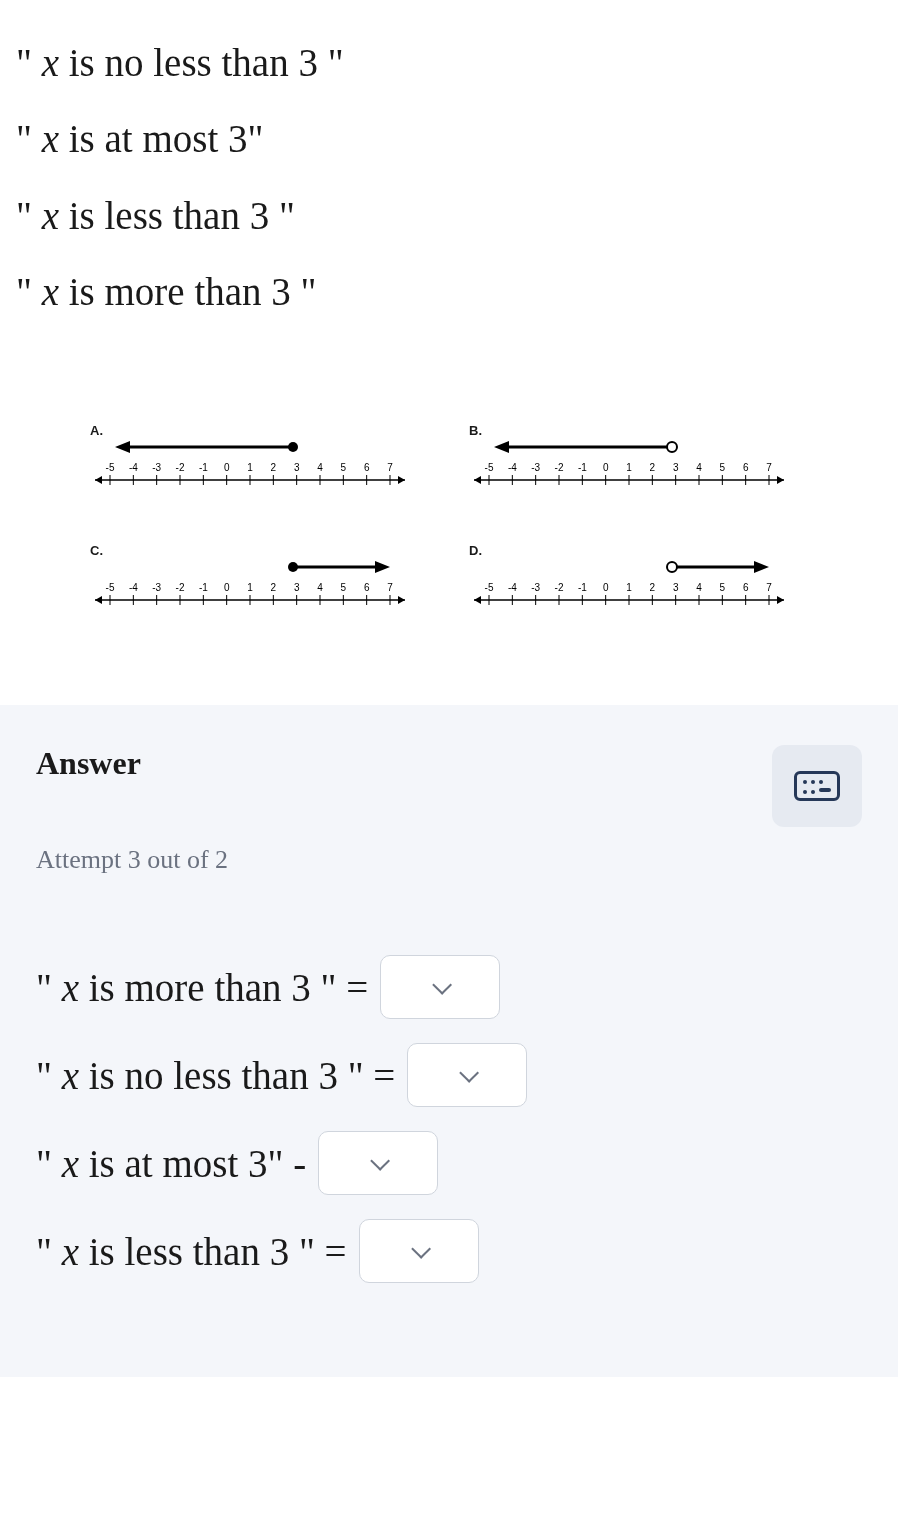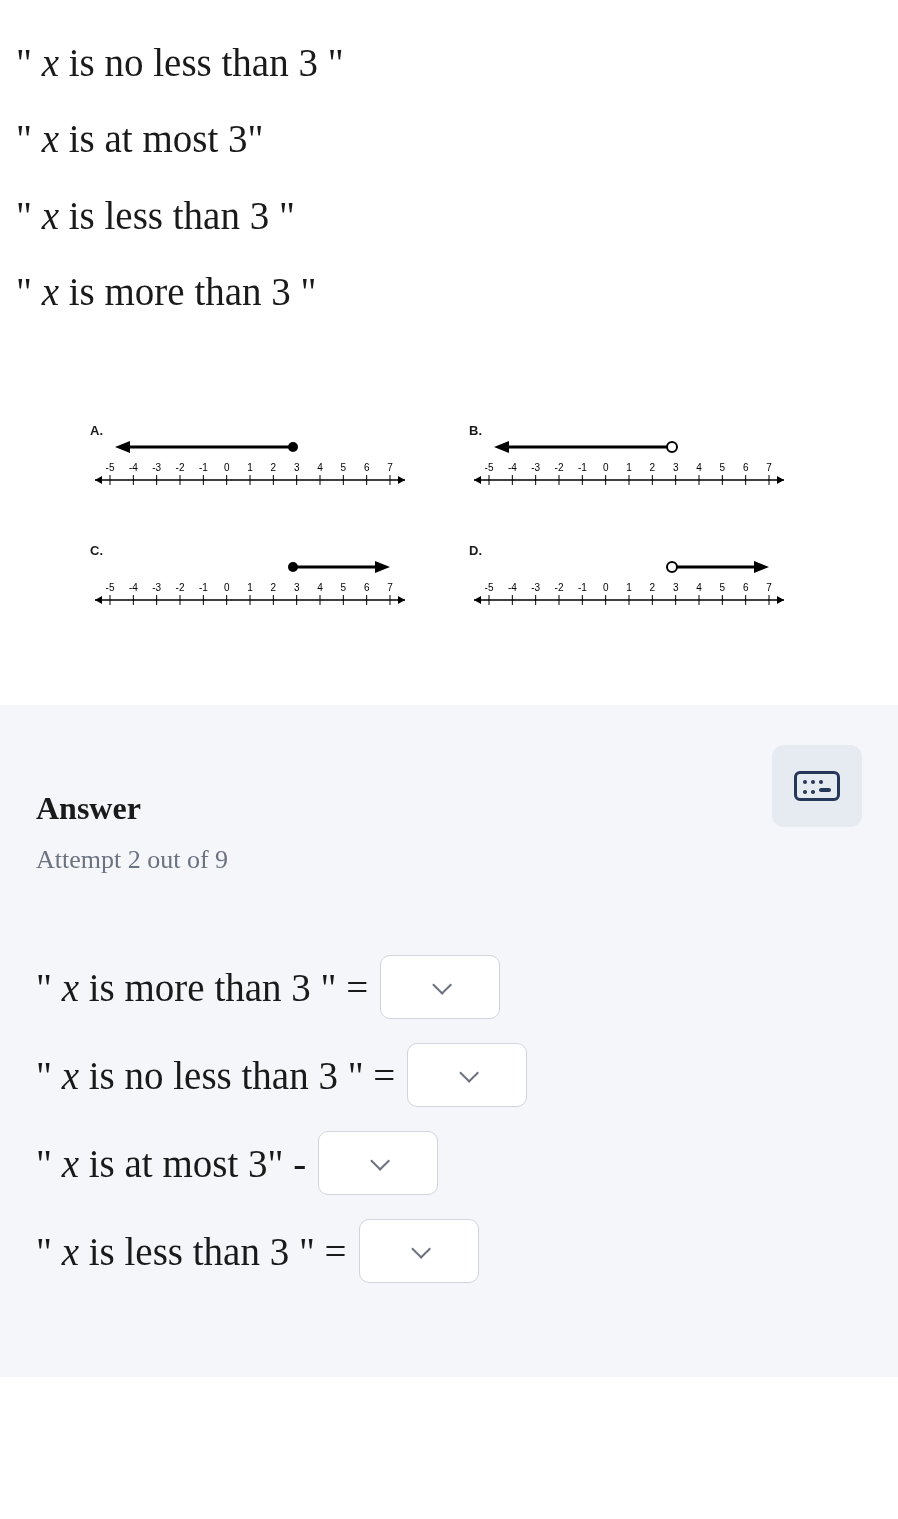--- a/index.html
+++ b/index.html
@@ -40,21 +40,21 @@
     position: absolute;
     top: -12px;
     left: 0;
   }
   .answer-section {
     background: #f4f6fa;
     padding: 40px 36px 70px 36px;
   }
   .answer-header {
     display: flex;
-    align-items: flex-end;
+    align-items: flex-start;
     justify-content: space-between;
   }
   .answer-title {
     font-size: 32px;
     font-weight: bold;
   }
   .keypad-btn {
     width: 90px;
     height: 82px;
     background: #e6eaf1;
@@ -308,21 +308,21 @@
 
 </div>
 
 <div class="answer-section">
   <div class="answer-header">
     <div class="answer-title">Answer</div>
     <div class="keypad-btn">
       <div class="keypad-icon"></div>
     </div>
   </div>
-  <div class="attempt">Attempt 2 out of 9</div>
+  <div class="attempt">Attempt 3 out of 2</div>
 
   <div class="answer-row">
     <span><span>" </span><span class="math-var">x</span><span> is more than 3 " </span><span>=</span></span>
     <div class="dropdown">
         <span class="chevron"></span>
       </div>
   </div>
 
   <div class="answer-row">
     <span><span>" </span><span class="math-var">x</span><span> is no less than 3 " </span><span>=</span></span>

